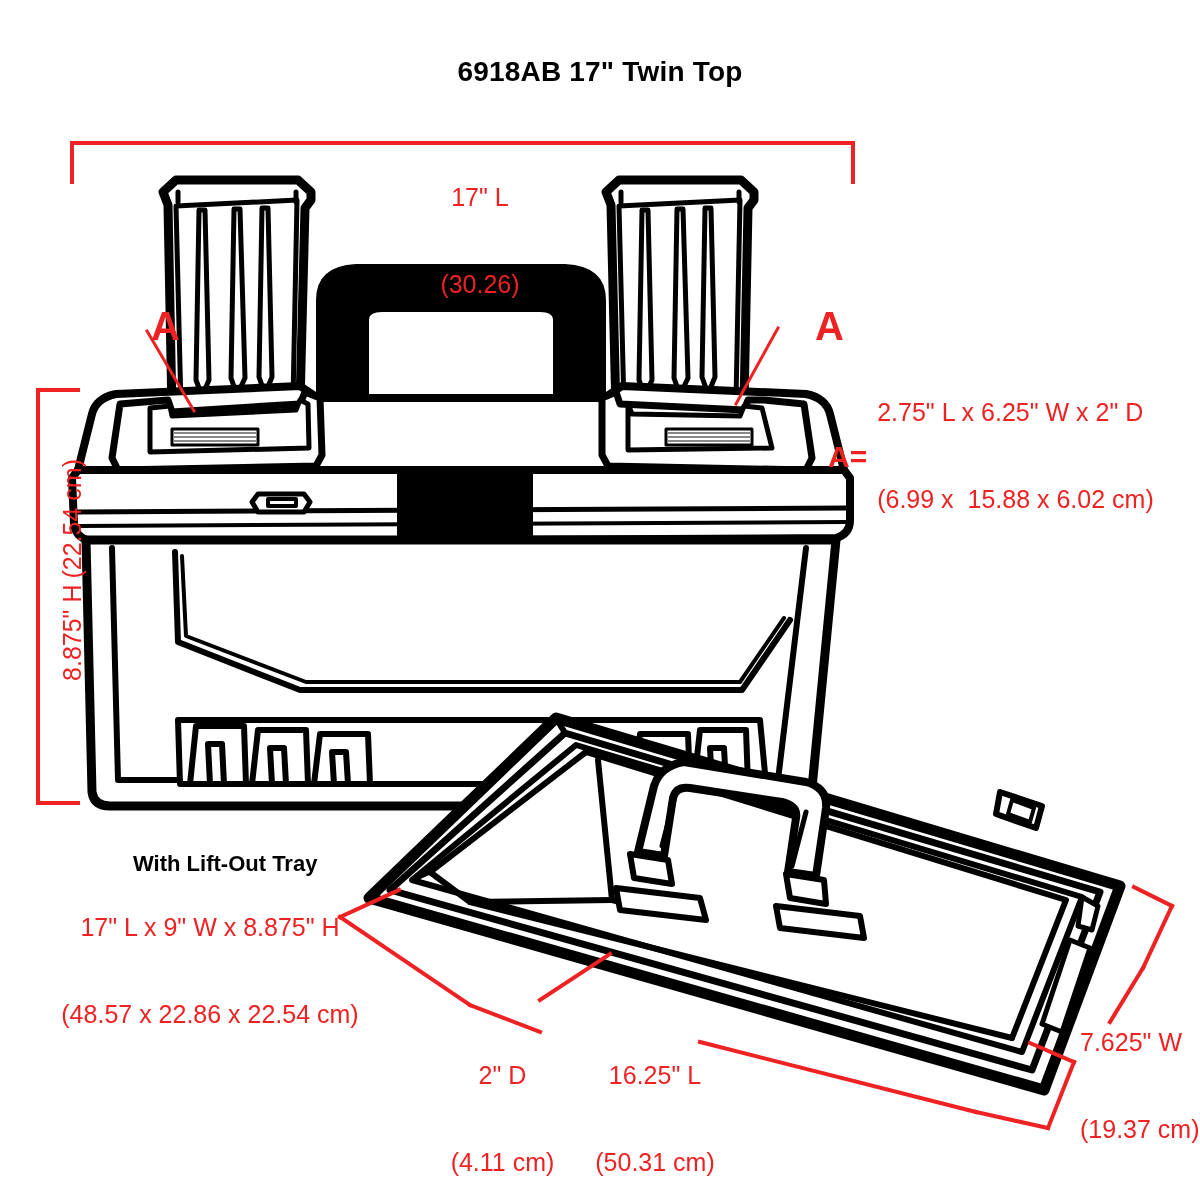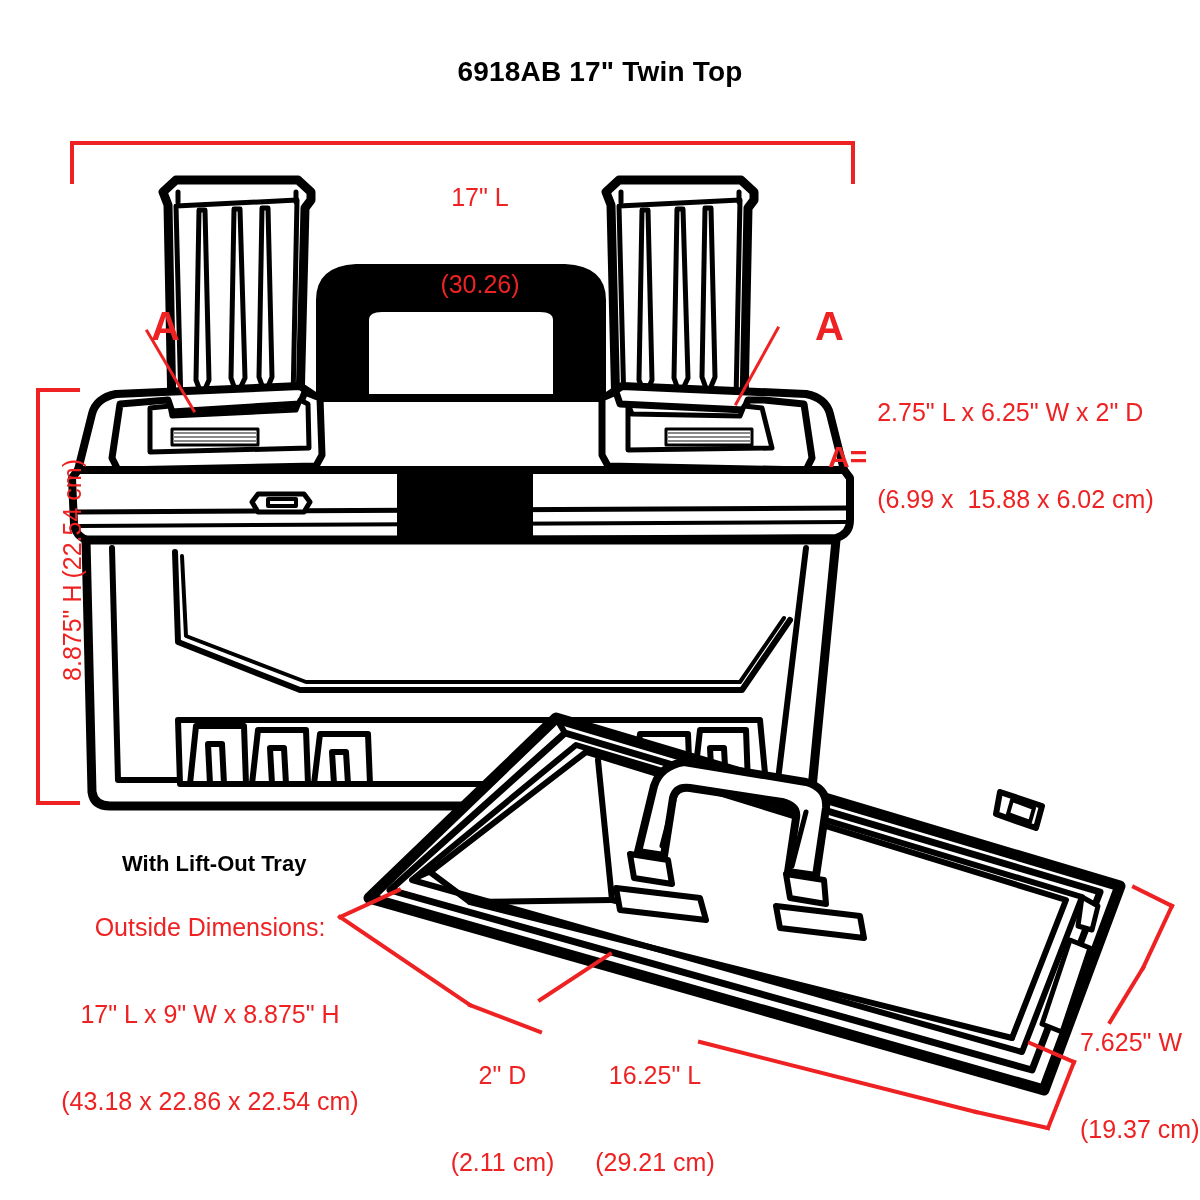--- a/index.html
+++ b/index.html
@@ -237,38 +237,37 @@
   </div>
 
   <div style="position:absolute;left:828px;top:340px;display:flex;align-items:center;gap:10px;">
     <div class="lbl" style="position:static;font-size:30px;font-weight:bold;">A=</div>
     <div class="lbl" style="position:static;text-align:left;">
       <div>2.75" L x 6.25" W x 2" D</div>
       <div>(6.99 x  15.88 x 6.02 cm)</div>
     </div>
   </div>
 
-  <div class="lbl blk" style="left:67px;top:820px;width:270px;font-size:22px;">
+  <div class="lbl blk" style="left:78px;top:820px;width:270px;font-size:22px;">
     <span>With Lift-Out Tray</span>
   </div>
 
   <div class="lbl" style="left:50px;top:855px;width:320px;">
-    <div>Outside Dimensions:</div>
     <div>17" L x 9" W x 8.875" H</div>
-    <div>(43.18 x 22.86 x 22.54 cm)</div>
+    <div>(48.57 x 22.86 x 22.54 cm)</div>
   </div>
 
   <div class="lbl" style="left:430px;top:1003px;width:145px;">
     <div>2" D</div>
-    <div>(2.11 cm)</div>
+    <div>(4.11 cm)</div>
   </div>
 
   <div class="lbl" style="left:570px;top:1003px;width:170px;">
     <div>16.25" L</div>
-    <div>(29.21 cm)</div>
+    <div>(50.31 cm)</div>
   </div>
 
   <div class="lbl" style="left:1080px;top:970px;width:130px;text-align:left;">
     <div>7.625" W</div>
     <div>(19.37 cm)</div>
   </div>
 
 </div>
 
 </body></html>

